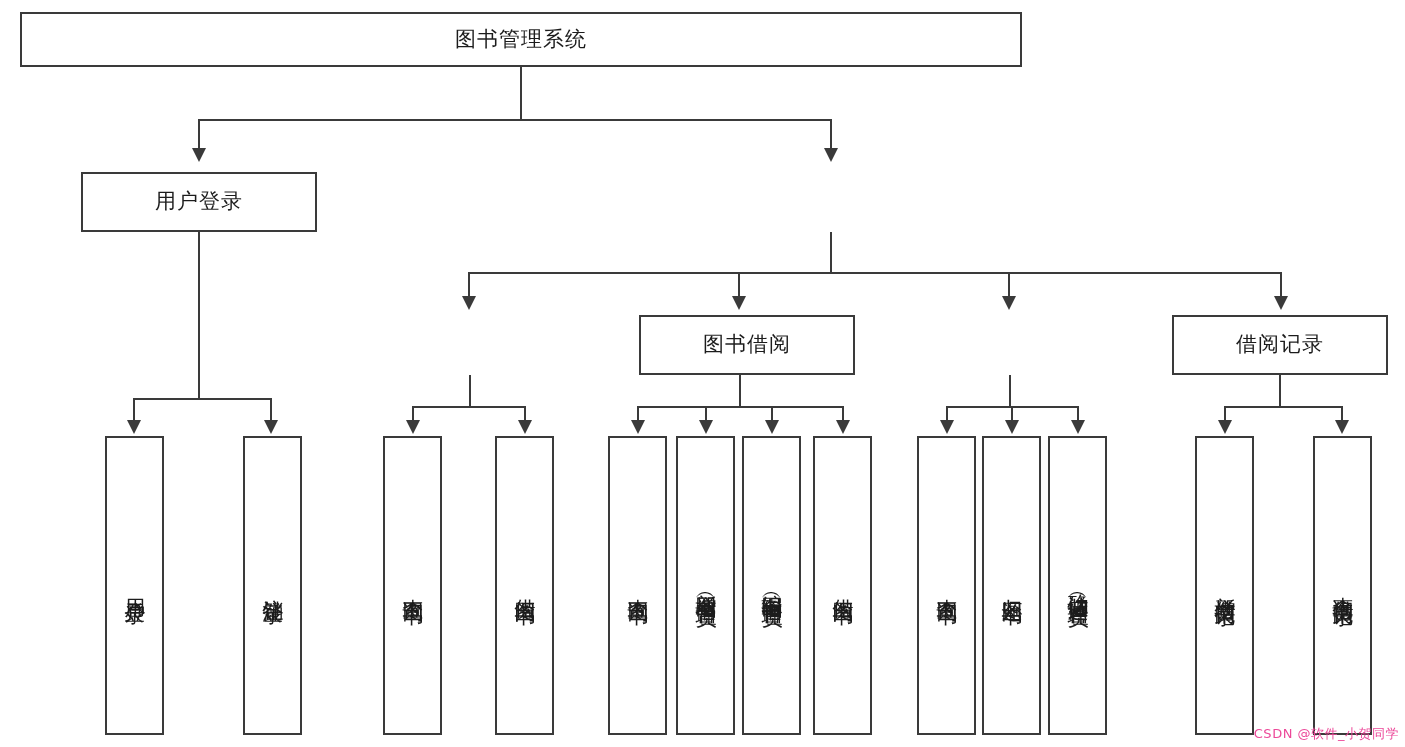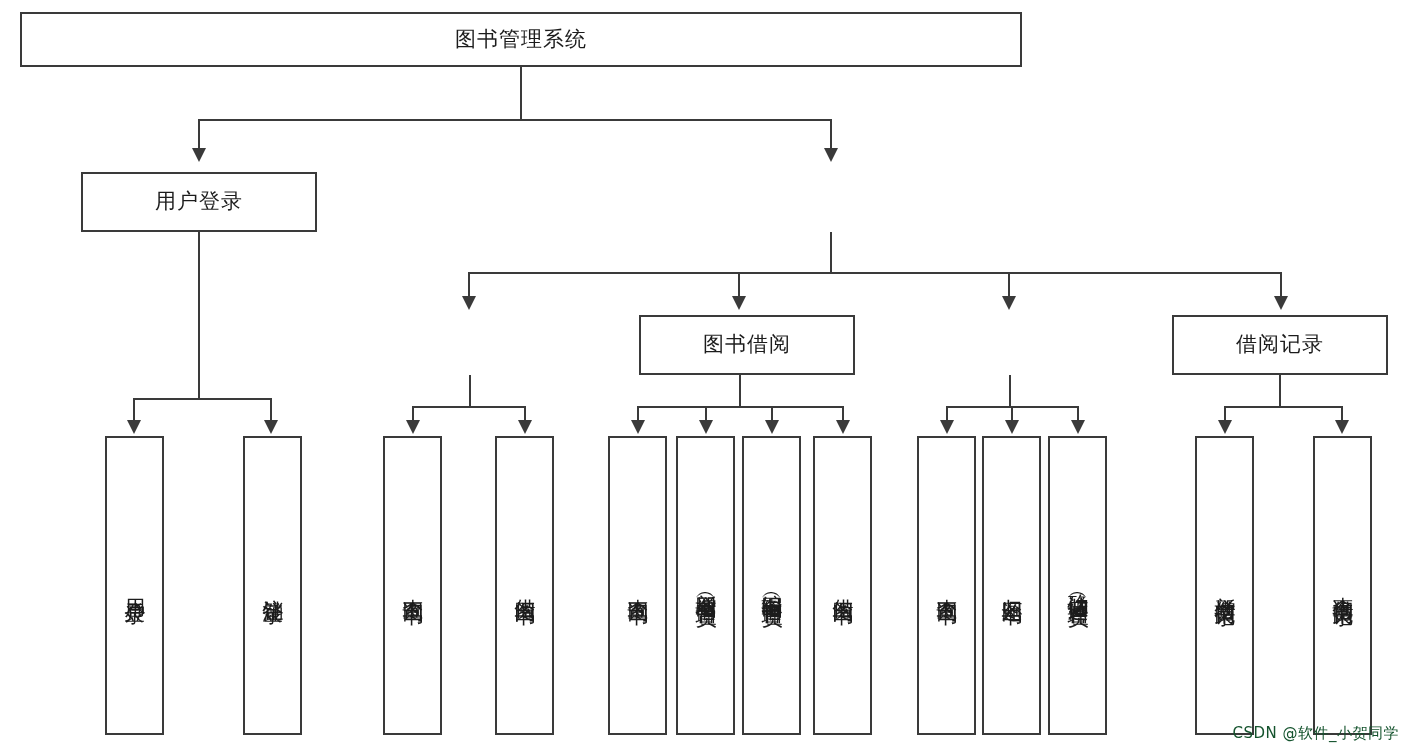--- a/index.html
+++ b/index.html
@@ -60,22 +60,22 @@
     width: 0;
     height: 0;
     border-left: 7px solid transparent;
     border-right: 7px solid transparent;
     border-top: 14px solid #3a3a3a;
   }
   #watermark {
     position: absolute;
     right: 6px;
     bottom: 4px;
-    font-size: 15px;
-    color: #14532d;
+    font-size: 13px;
+    color: #ec4899;
     letter-spacing: 0.5px;
     white-space: nowrap;
     pointer-events: none;
   }
 </style>
 </head>
 <body>
 
 <div id="canvas">
 

